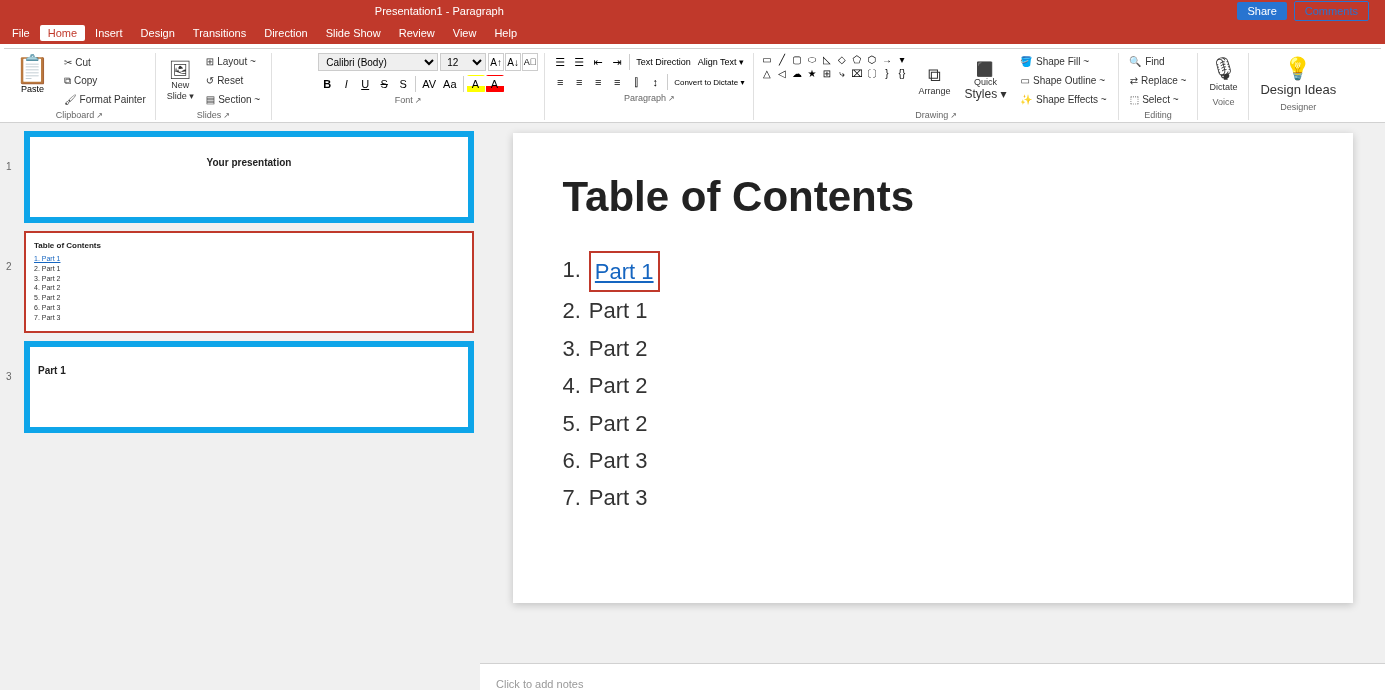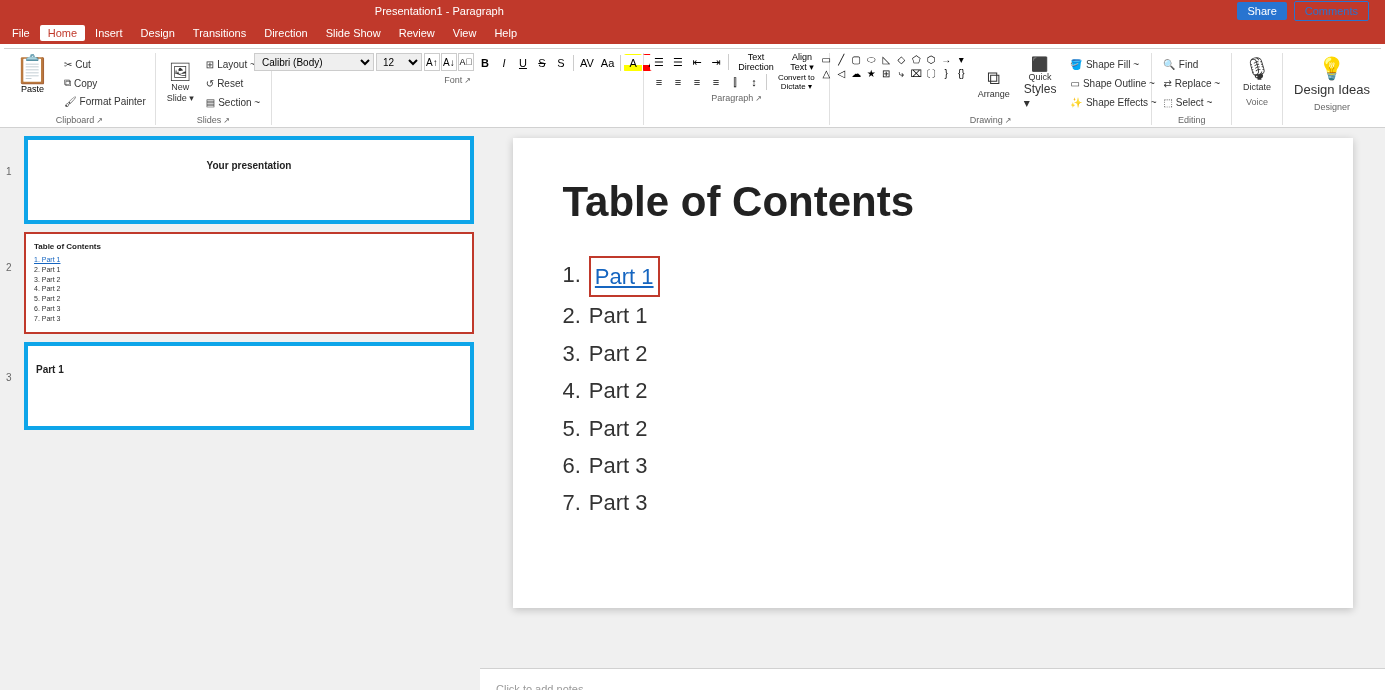--- a/index.html
+++ b/index.html
@@ -175,21 +175,21 @@
       align-items: flex-start;
     }
     .slide-number {
       font-size: 10px;
       color: #666;
       min-width: 12px;
       margin-top: 30px;
     }
     .slide-thumb {
       background: white;
-      border: 4px solid #0ea5e9;
+      border: 6px solid #0ea5e9;
       flex: 1;
       position: relative;
       cursor: pointer;
     }
     .slide-thumb.selected {
       border: 2px solid #c0392b;
     }
     .slide-thumb-inner {
       padding: 8px;
       min-height: 80px;
@@ -402,21 +402,21 @@
           </div>
         </div>
       </div>
       <div class="ribbon-group-label group-label-row">
         <span>Slides</span>
         <span class="expand-arrow">↗</span>
       </div>
     </div>
 
     <div class="ribbon-group" style="min-width:200px;">
-      <div style="display:flex; flex-direction:row; gap:2px;">
+      <div style="display:flex; flex-direction:column; gap:2px;margin-left:40px;">
         <div class="font-row">
           <select class="font-select">
             <option>Calibri (Body)</option>
           </select>
           <select class="size-select">
             <option>12</option>
           </select>
           <div class="font-size-btns">
             <button class="font-size-btn">A↑</button>
             <button class="font-size-btn">A↓</button>

